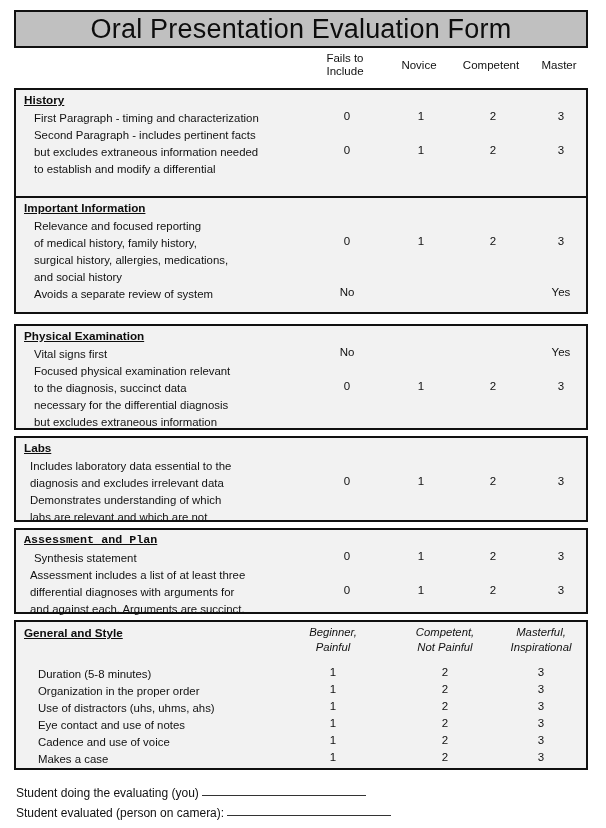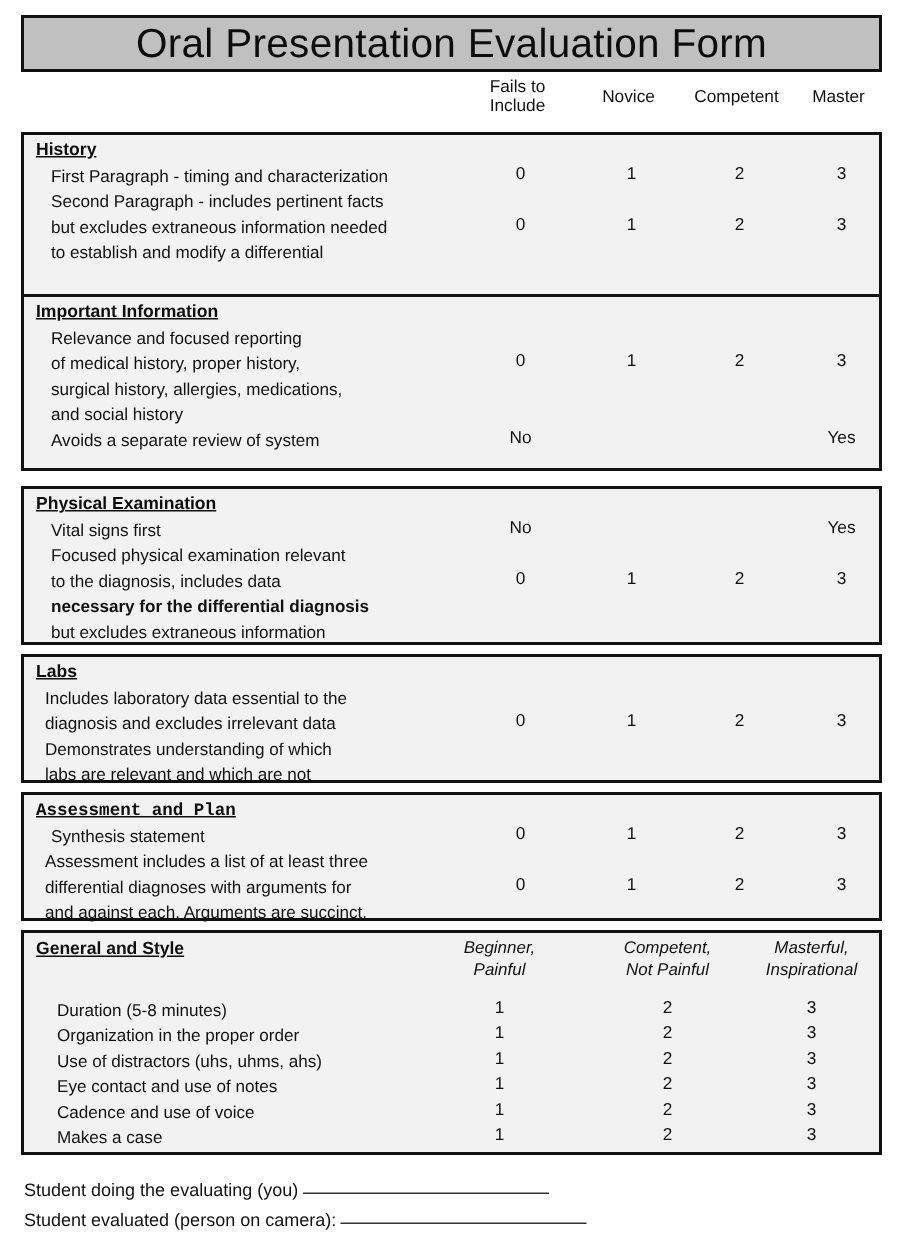--- a/index.html
+++ b/index.html
@@ -160,43 +160,43 @@
     <div class="score" style="left:293px; top:54px; width:76px;">0</div>
     <div class="score" style="left:370px; top:54px; width:70px;">1</div>
     <div class="score" style="left:438px; top:54px; width:78px;">2</div>
     <div class="score" style="left:512px; top:54px; width:66px;">3</div>
   </div>
 
   <div class="section" style="top:196px; height:118px;">
     <div class="section-title" style="top:3px;">Important Information</div>
 
     <div class="crit" style="left:18px; top:20px;">Relevance and focused reporting</div>
-    <div class="crit" style="left:18px; top:37px;"> of medical history, proper history,</div>
+    <div class="crit" style="left:18px; top:37px;"> of medical history, family history,</div>
     <div class="crit" style="left:18px; top:54px;"> surgical history, allergies, medications,</div>
     <div class="crit" style="left:18px; top:71px;"> and social history</div>
     <div class="score" style="left:293px; top:37px; width:76px;">0</div>
     <div class="score" style="left:370px; top:37px; width:70px;">1</div>
     <div class="score" style="left:438px; top:37px; width:78px;">2</div>
     <div class="score" style="left:512px; top:37px; width:66px;">3</div>
 
     <div class="crit" style="left:18px; top:88px;">Avoids a separate review of system</div>
     <div class="score" style="left:293px; top:88px; width:76px;">No</div>
     <div class="score" style="left:512px; top:88px; width:66px;">Yes</div>
   </div>
 
   <div class="section" style="top:324px; height:106px;">
     <div class="section-title" style="top:3px;">Physical Examination</div>
 
     <div class="crit" style="left:18px; top:20px;">Vital signs first</div>
     <div class="score" style="left:293px; top:20px; width:76px;">No</div>
     <div class="score" style="left:512px; top:20px; width:66px;">Yes</div>
 
     <div class="crit" style="left:18px; top:37px;">Focused physical examination relevant</div>
-    <div class="crit" style="left:18px; top:54px;"> to the diagnosis, includes data</div>
-    <div class="crit" style="left:18px; top:71px;font-weight:bold;"> necessary for the differential diagnosis</div>
+    <div class="crit" style="left:18px; top:54px;"> to the diagnosis, succinct data</div>
+    <div class="crit" style="left:18px; top:71px;"> necessary for the differential diagnosis</div>
     <div class="crit" style="left:18px; top:88px;"> but excludes extraneous information</div>
     <div class="score" style="left:293px; top:54px; width:76px;">0</div>
     <div class="score" style="left:370px; top:54px; width:70px;">1</div>
     <div class="score" style="left:438px; top:54px; width:78px;">2</div>
     <div class="score" style="left:512px; top:54px; width:66px;">3</div>
   </div>
 
   <div class="section" style="top:436px; height:86px;">
     <div class="section-title" style="top:3px;">Labs</div>
 

